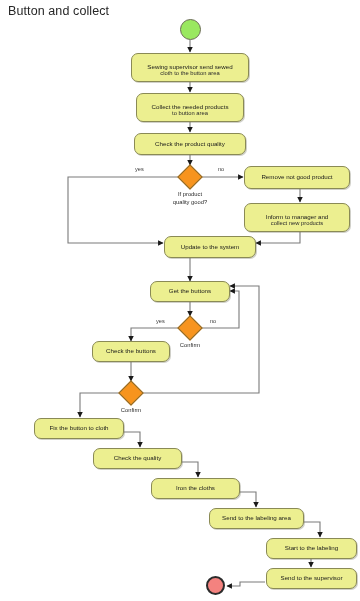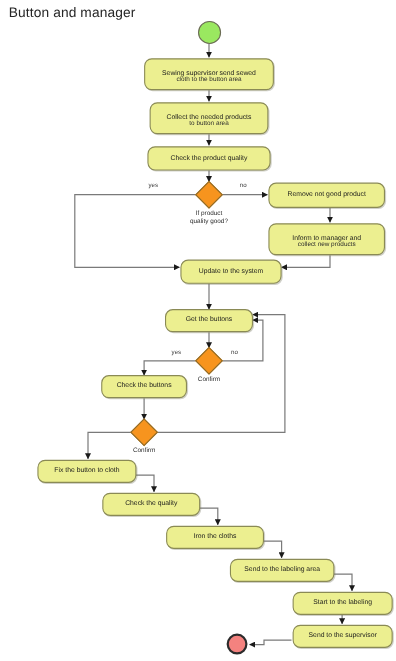--- a/index.html
+++ b/index.html
@@ -78,21 +78,21 @@
     font-size: 5.8px;
     color: #2b2b2b;
     text-align: center;
     white-space: nowrap;
     line-height: 1.4;
   }
 </style>
 </head>
 <body>
 
-<div id="title">Button and manager</div>
+<div id="title">Button and collect</div>
 
 <svg id="canvas" viewBox="0 0 360 601" xmlns="http://www.w3.org/2000/svg">
   <defs>
     <marker id="arrow" viewBox="0 0 10 10" refX="9" refY="5" markerWidth="5" markerHeight="5" orient="auto-start-reverse">
       <path d="M 0 0 L 10 5 L 0 10 z" fill="#1a1a1a"></path>
     </marker>
   </defs>
   <g fill="none" stroke="#7a7a7a" stroke-width="1.1" marker-end="url(#arrow)">
     <path d="M 190 40 L 190 52"></path>
     <path d="M 190 82 L 190 92"></path>

